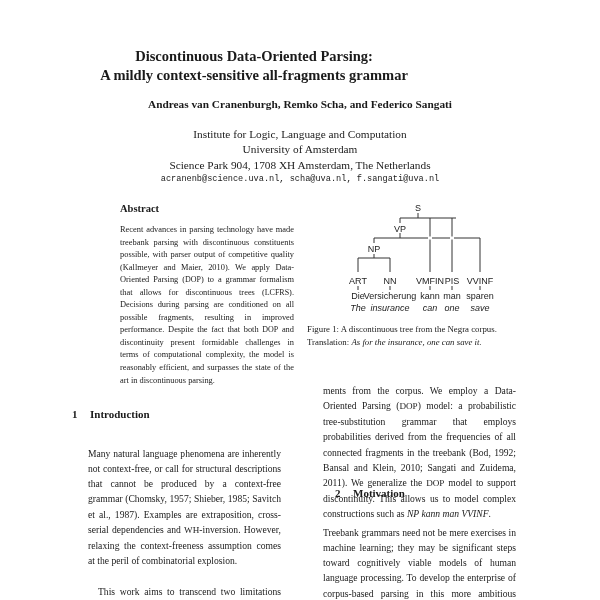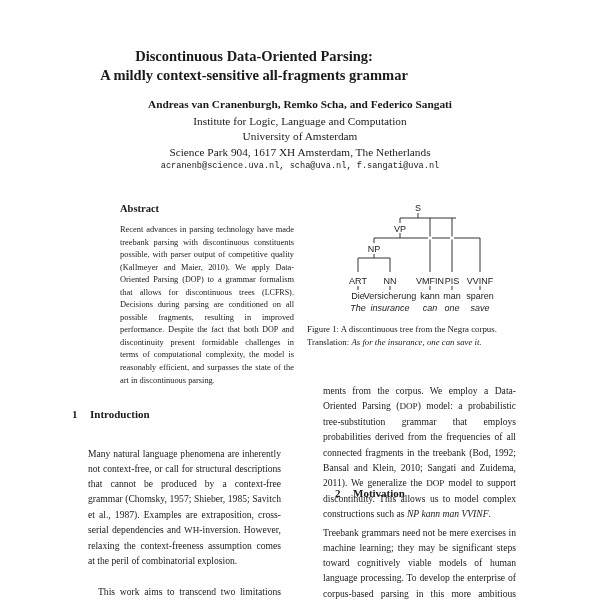--- a/index.html
+++ b/index.html
@@ -2,21 +2,21 @@
 <html><head>
 <meta charset="utf-8">
 <style>
   html, body { margin:0; padding:0; background:#fff; }
   body { width:600px; height:600px; position:relative; overflow:hidden;
          font-family:"Liberation Serif", serif; color:#1a1a1a; }
   .title { position:absolute; left:0; width:508px; text-align:center;
            font-weight:bold; font-size:14.5px; line-height:19px; top:47px; }
   .authors { position:absolute; left:0; width:600px; text-align:center; top:97px;
              font-size:11.3px; line-height:15.5px; }
-  .authors .names { font-weight:bold; margin-bottom:1px; }
+  .authors .names { font-weight:bold; margin-bottom:14px; }
   .authors .emails { font-family:"Liberation Mono", monospace; font-size:8.6px; line-height:13px; }
   .abstract-h { position:absolute; top:203px; left:120px; width:170px; text-align:left;
                 font-weight:bold; font-size:10.5px; }
   .abstract { position:absolute; top:224px; left:120px; width:174px;
               font-size:8.4px; line-height:12.55px; text-align:justify; }
   .sc { font-variant:small-caps; font-size:0.95em; }
   .sec-h { position:absolute; font-weight:bold; font-size:11px; }
   .sec-h .num { display:inline-block; width:18px; }
   .col { position:absolute; font-size:9.6px; line-height:15.15px; text-align:justify; }
   .col p { margin:16px; }
@@ -32,21 +32,21 @@
 
 <div class="title">
   <div>Discontinuous Data-Oriented Parsing:</div>
   <div>A mildly context-sensitive all-fragments grammar</div>
 </div>
 
 <div class="authors">
   <div class="names">Andreas van Cranenburgh, Remko Scha, and Federico Sangati</div>
   <div>Institute for Logic, Language and Computation</div>
   <div>University of Amsterdam</div>
-  <div>Science Park 904, 1617 XH Amsterdam, The Netherlands</div>
+  <div>Science Park 904, 1708 XH Amsterdam, The Netherlands</div>
   <div class="emails">acranenb@science.uva.nl, scha@uva.nl, f.sangati@uva.nl</div>
 </div>
 
 <div class="abstract-h">Abstract</div>
 <div class="abstract"><span>Recent advances in parsing technology have made treebank parsing with discontinuous constituents possible, with parser output of competitive quality (Kallmeyer and Maier, 2010).   We apply Data-Oriented Parsing (</span><span class="sc">DOP</span><span>) to a grammar formalism that allows for discontinuous trees (</span><span class="sc">LCFRS</span><span>).  Decisions during parsing are conditioned on all possible fragments, resulting in improved performance. Despite the fact that both </span><span class="sc">DOP</span><span> and discontinuity present formidable challenges in terms of computational complexity, the model is reasonably efficient, and surpasses the state of the art in discontinuous parsing.</span></div>
 
 <div class="fig">
   <svg width="200" height="120" viewBox="0 0 200 120">
     <g stroke="#333" stroke-width="1" fill="none">
 

